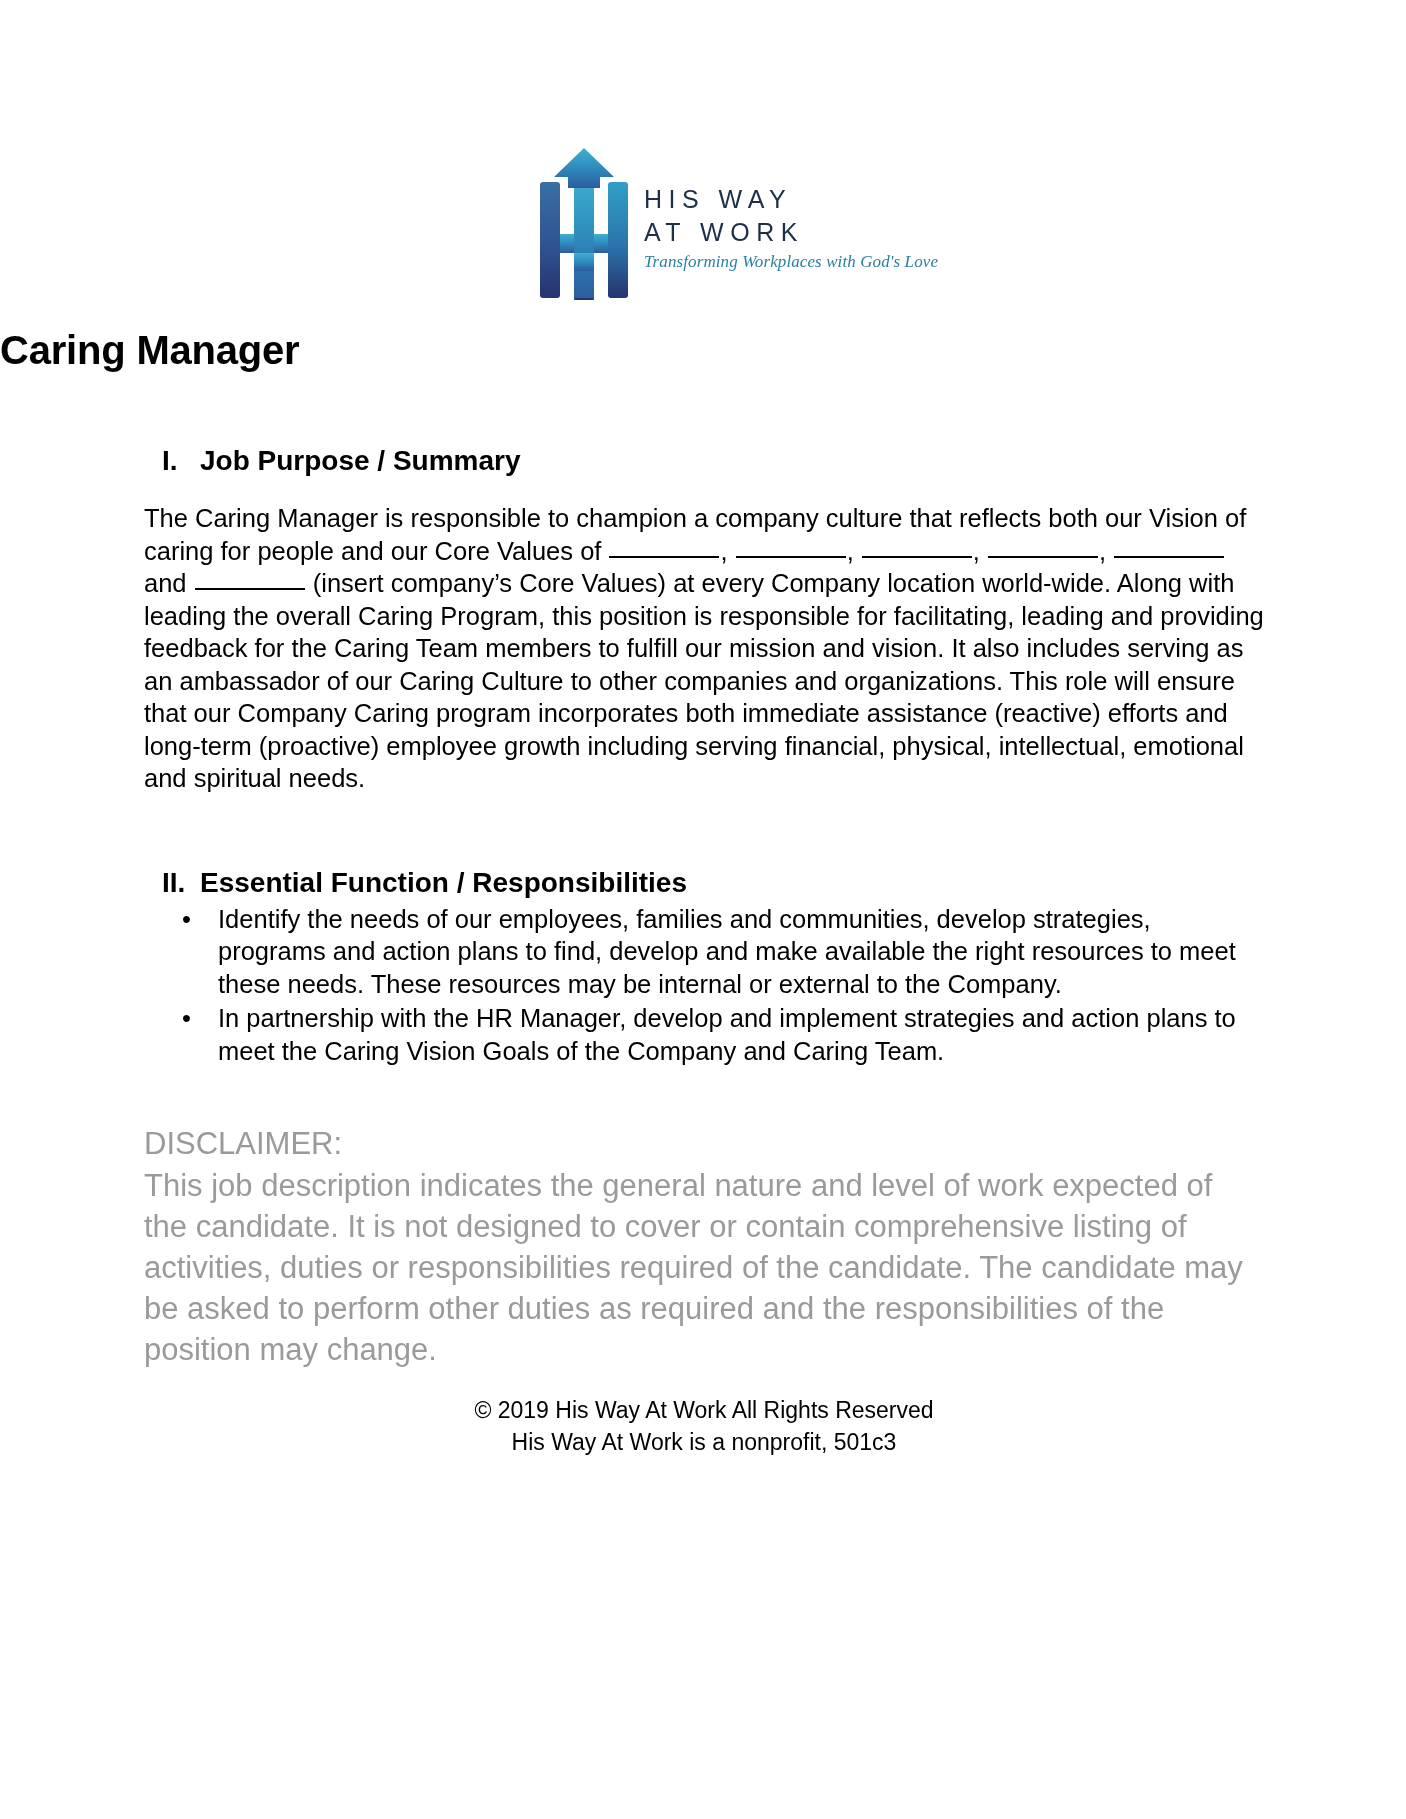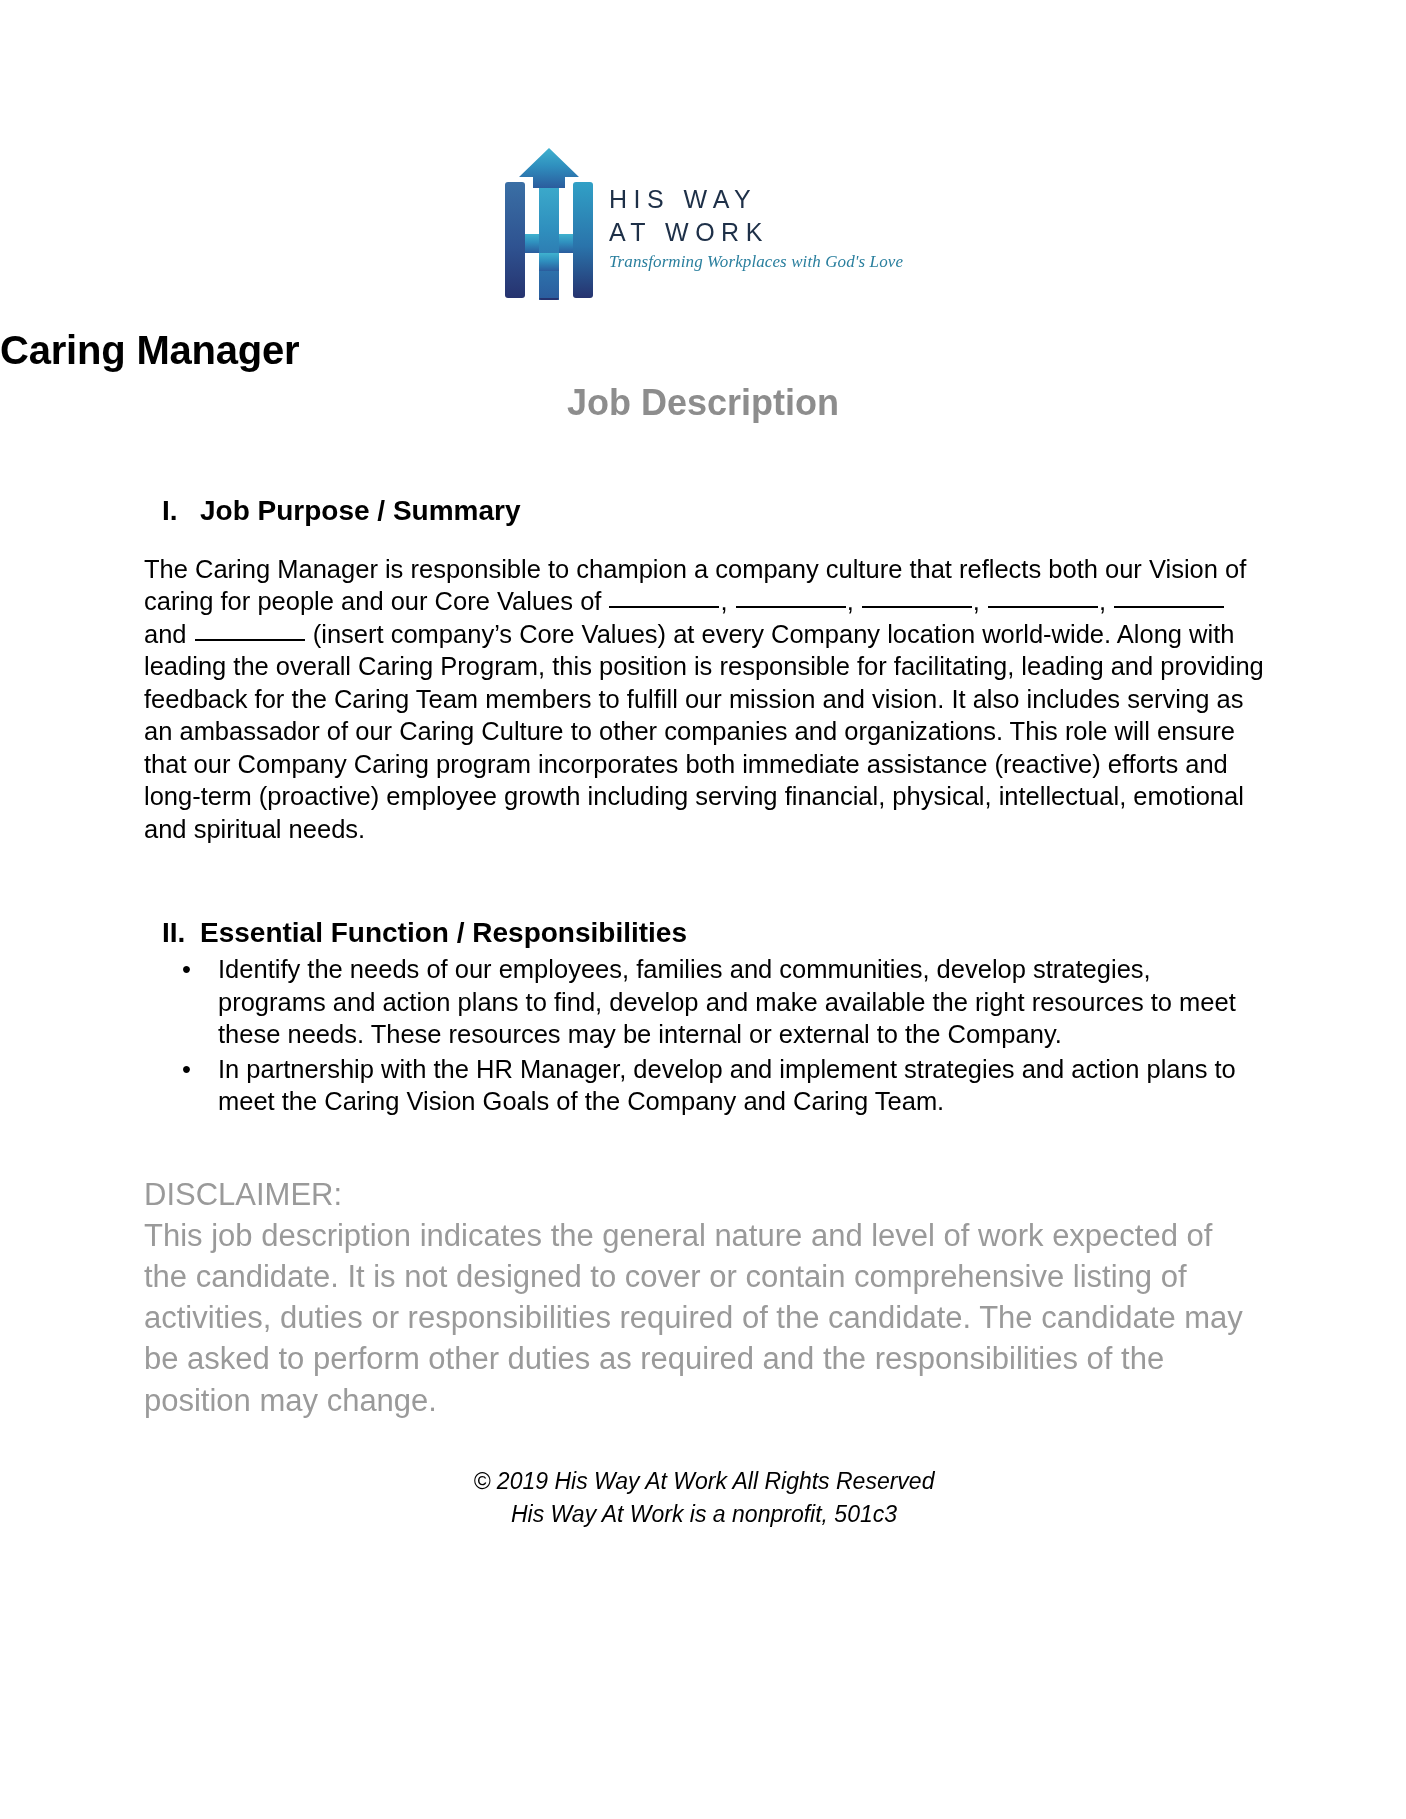--- a/index.html
+++ b/index.html
@@ -22,21 +22,21 @@
     box-sizing: border-box;
   }
 
   
   .logo-block {
     margin: 0 auto;
     padding-top: 148px;
     width: 330px;
     display: flex;
     align-items: center;
-    justify-content: center;
+    justify-content: flex-start;
   }
   .logo-mark {
     width: 92px;
     height: 152px;
     flex: 0 0 auto;
     position: relative;
   }
   .logo-words {
     margin-left: 14px;
     padding-top: 6px;
@@ -143,26 +143,25 @@
     color: #9a9a9a;
     font-size: 31px;
     line-height: 1.33;
   }
   .disclaimer .dis-label {
     display: block;
   }
 
   
   .footer {
-    margin-top: 44px;
+    margin-top: 23px;
     text-align: center;
     font-size: 23px;
     line-height: 1.42;
     color: #000000;
-    font-style: italic;
   }
   .footer div { display: block; }
 </style>
 </head>
 <body>
 
 <div class="page">
 
   <div class="logo-block">
     <div class="logo-mark">
@@ -203,21 +202,20 @@
       </svg>
     </div>
     <div class="logo-words">
       <div class="logo-line">HIS WAY</div>
       <div class="logo-line">AT WORK</div>
       <div class="logo-tag">Transforming Workplaces with God's Love</div>
     </div>
   </div>
 
   <div class="doc-title">Caring Manager</div>
-  <div class="doc-subtitle">Job Description</div>
 
   <div class="content">
 
     <div class="section-heading">
       <span class="numeral">I.</span>
       <span class="heading-text">Job Purpose / Summary</span>
     </div>
 
     <p class="body-para"><span>The Caring Manager is responsible to champion a company culture that reflects both our Vision of caring for people and our Core Values of </span><span class="blank"></span><span>, </span><span class="blank"></span><span>, </span><span class="blank"></span><span>, </span><span class="blank"></span><span>, </span><span class="blank"></span><span> and </span><span class="blank"></span><span> (insert company’s Core Values) at every Company location world-wide. Along with leading the overall Caring Program, this position is responsible for facilitating, leading and providing feedback for the Caring Team members to fulfill our mission and vision. It also includes serving as an ambassador of our Caring Culture to other companies and organizations. This role will ensure that our Company Caring program incorporates both immediate assistance (reactive) efforts and long-term (proactive) employee growth including serving financial, physical, intellectual, emotional and spiritual needs.</span></p>
 

